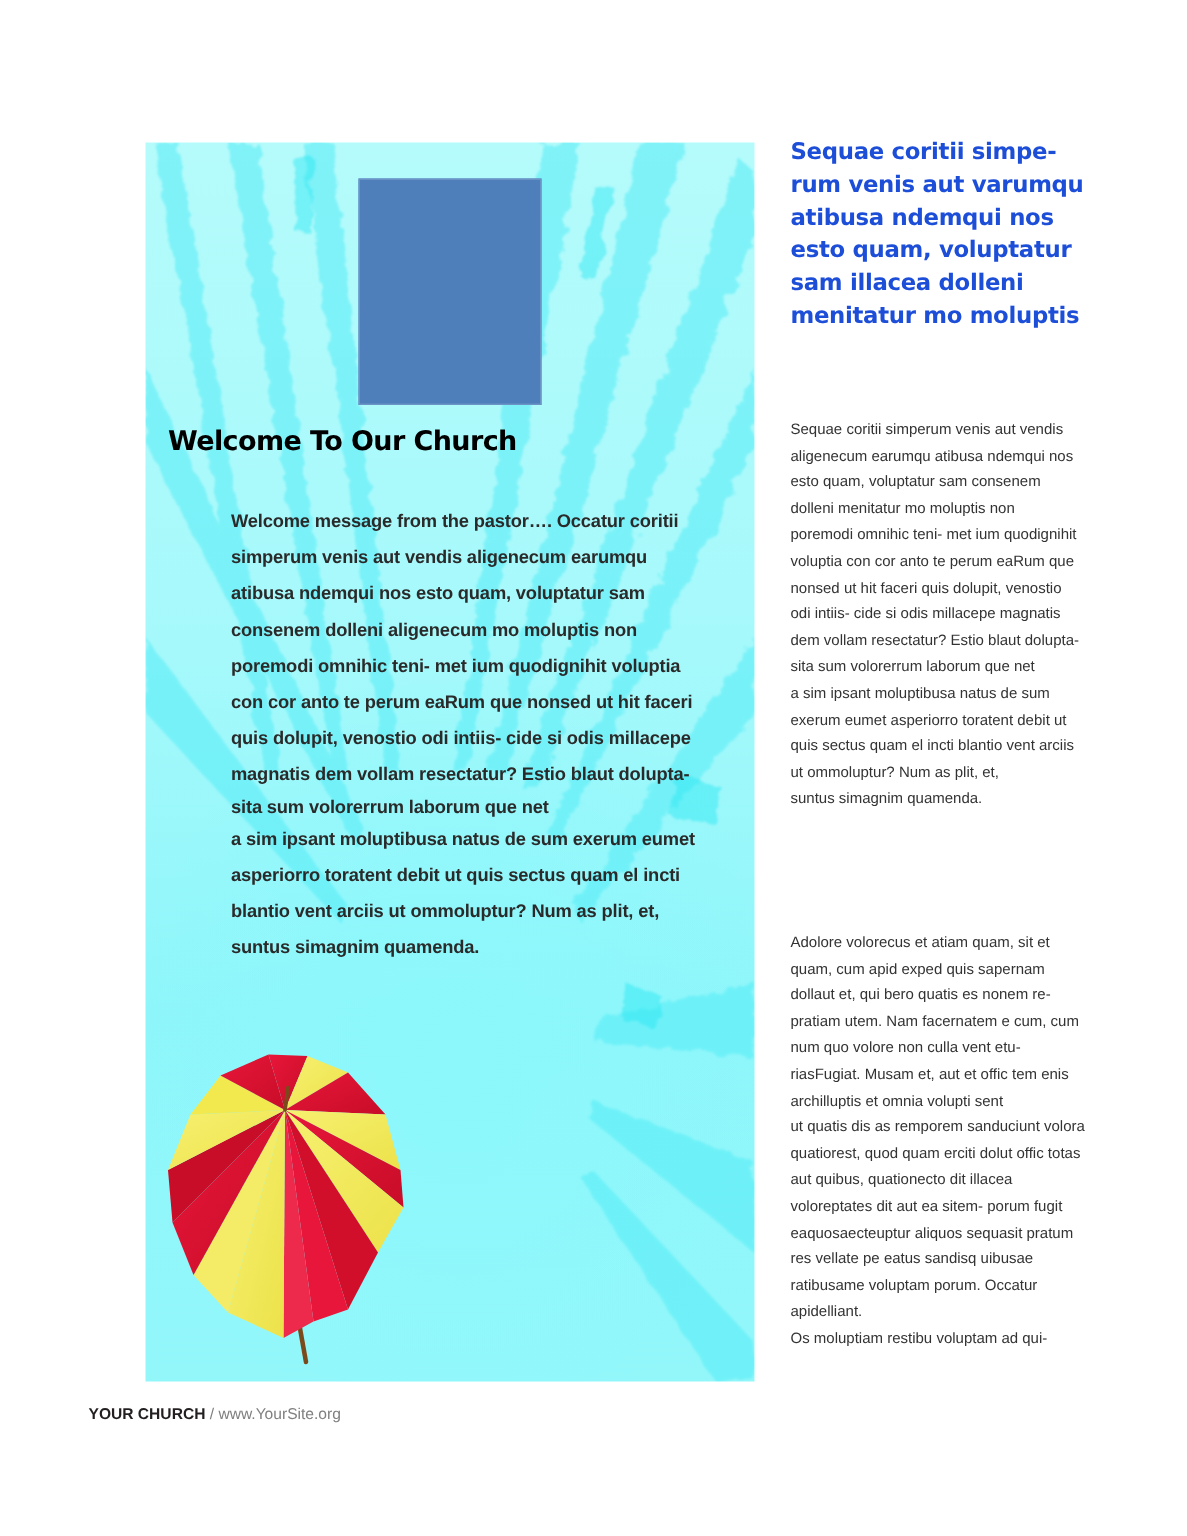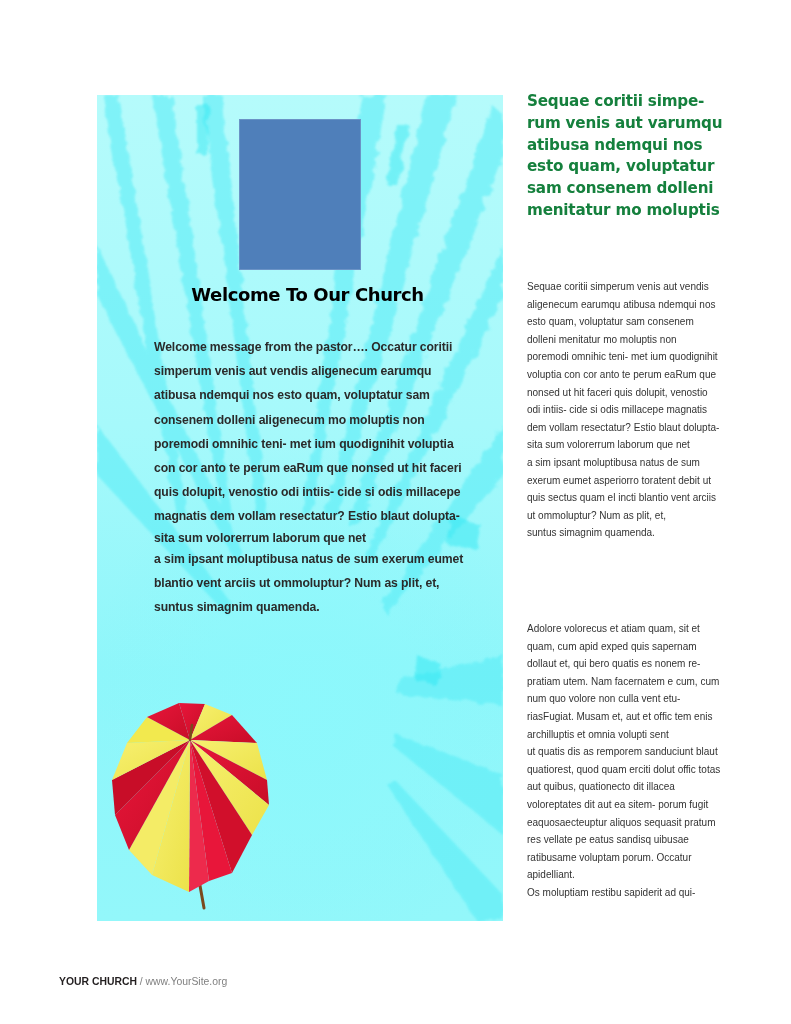--- a/index.html
+++ b/index.html
@@ -41,21 +41,21 @@
       border: 1px solid #6b93c6;
       box-sizing: border-box;
     }
     .welcome-title {
       position: absolute;
       left: 0;
       top: 189px;
       width: 406px;
       padding-left: 15px;
       box-sizing: border-box;
-      text-align: center;
+      text-align: left;
       font-family: "DejaVu Sans", sans-serif;
       font-weight: bold;
       font-size: 18px;
       letter-spacing: -0.4px;
       color: #000000;
     }
     .welcome-body {
       position: absolute;
       left: 57px;
       top: 240px;
@@ -79,40 +79,40 @@
     }
     .headline {
       position: absolute;
       left: 527px;
       top: 91px;
       width: 220px;
       font-family: "DejaVu Sans", sans-serif;
       font-weight: bold;
       font-size: 15.2px;
       line-height: 21.8px;
-      color: #15803d;
+      color: #1d4ed8;
       letter-spacing: -0.2px;
     }
     .headline div { white-space: nowrap; }
     .col-text {
       position: absolute;
       left: 527px;
       width: 240px;
       font-family: "Liberation Sans", sans-serif;
       font-size: 10px;
       line-height: 17.6px;
       color: #333333;
     }
     .col-text div { white-space: nowrap; }
     .col-text.first { top: 278px; }
     .col-text.second { top: 608px; margin-top: 12px; }
     .footer {
       position: absolute;
       left: 59px;
-      top: 976px;
+      top: 938px;
       font-family: "Liberation Sans", sans-serif;
       font-size: 10.4px;
       color: #808080;
       white-space: nowrap;
     }
     .footer .brand {
       font-weight: bold;
       color: #231f20;
     }
   </style>
@@ -160,20 +160,21 @@
     <p>Welcome message from the pastor…. Occatur coritii</p>
     <p>simperum venis aut vendis aligenecum earumqu</p>
     <p>atibusa ndemqui nos esto quam, voluptatur sam</p>
     <p>consenem dolleni aligenecum mo moluptis non</p>
     <p>poremodi omnihic teni- met ium quodignihit voluptia</p>
     <p>con cor anto te perum eaRum que nonsed ut hit faceri</p>
     <p>quis dolupit, venostio odi intiis- cide si odis millacepe</p>
     <p>magnatis dem vollam resectatur? Estio blaut dolupta-</p>
     <p style="line-height:18px;">sita sum volorerrum laborum que net</p>
     <p>a sim ipsant moluptibusa natus de sum exerum eumet</p>
+    <p>asperiorro toratent debit ut quis sectus quam el incti</p>
     <p>blantio vent arciis ut ommoluptur? Num as plit, et,</p>
     <p>suntus simagnim quamenda.</p>
   </div>
 
   <svg class="umbrella" viewBox="0 0 180 220" xmlns="http://www.w3.org/2000/svg">
     <defs>
       <linearGradient id="redShade" x1="0" y1="0" x2="1" y2="1">
         <stop offset="0" stop-color="#e8163a"></stop>
         <stop offset="1" stop-color="#c80d28"></stop>
       </linearGradient>
@@ -206,21 +207,21 @@
 
     <line x1="83" y1="45" x2="85" y2="30" stroke="#7a4a1c" stroke-width="2.5" stroke-linecap="round"></line>
   </svg>
 </div>
 
 <div class="headline">
   <div>Sequae coritii simpe-</div>
   <div>rum venis aut varumqu</div>
   <div>atibusa ndemqui nos</div>
   <div>esto quam, voluptatur</div>
-  <div>sam consenem dolleni</div>
+  <div>sam illacea dolleni</div>
   <div>menitatur mo moluptis</div>
 </div>
 
 <div class="col-text first">
   <div>Sequae coritii simperum venis aut vendis</div>
   <div>aligenecum earumqu atibusa ndemqui nos</div>
   <div>esto quam, voluptatur sam consenem</div>
   <div>dolleni menitatur mo moluptis non</div>
   <div>poremodi omnihic teni- met ium quodignihit</div>
   <div>voluptia con cor anto te perum eaRum que</div>
@@ -236,26 +237,26 @@
 </div>
 
 <div class="col-text second">
   <div>Adolore volorecus et atiam quam, sit et</div>
   <div>quam, cum apid exped quis sapernam</div>
   <div>dollaut et, qui bero quatis es nonem re-</div>
   <div>pratiam utem. Nam facernatem e cum, cum</div>
   <div>num quo volore non culla vent etu-</div>
   <div>riasFugiat. Musam et, aut et offic tem enis</div>
   <div>archilluptis et omnia volupti sent</div>
-  <div>ut quatis dis as remporem sanduciunt blaut</div>
+  <div>ut quatis dis as remporem sanduciunt volora</div>
   <div>quatiorest, quod quam erciti dolut offic totas</div>
   <div>aut quibus, quationecto dit illacea</div>
   <div>voloreptates dit aut ea sitem- porum fugit</div>
   <div>eaquosaecteuptur aliquos sequasit pratum</div>
   <div>res vellate pe eatus sandisq uibusae</div>
   <div>ratibusame voluptam porum. Occatur</div>
   <div>apidelliant.</div>
-  <div>Os moluptiam restibu sapiderit ad qui-</div>
+  <div>Os moluptiam restibu voluptam ad qui-</div>
 </div>
 
 <div class="footer">
   <span class="brand">YOUR CHURCH</span><span style="white-space:pre;"> / </span><span>www.YourSite.org</span>
 </div>
 
 </body></html>

